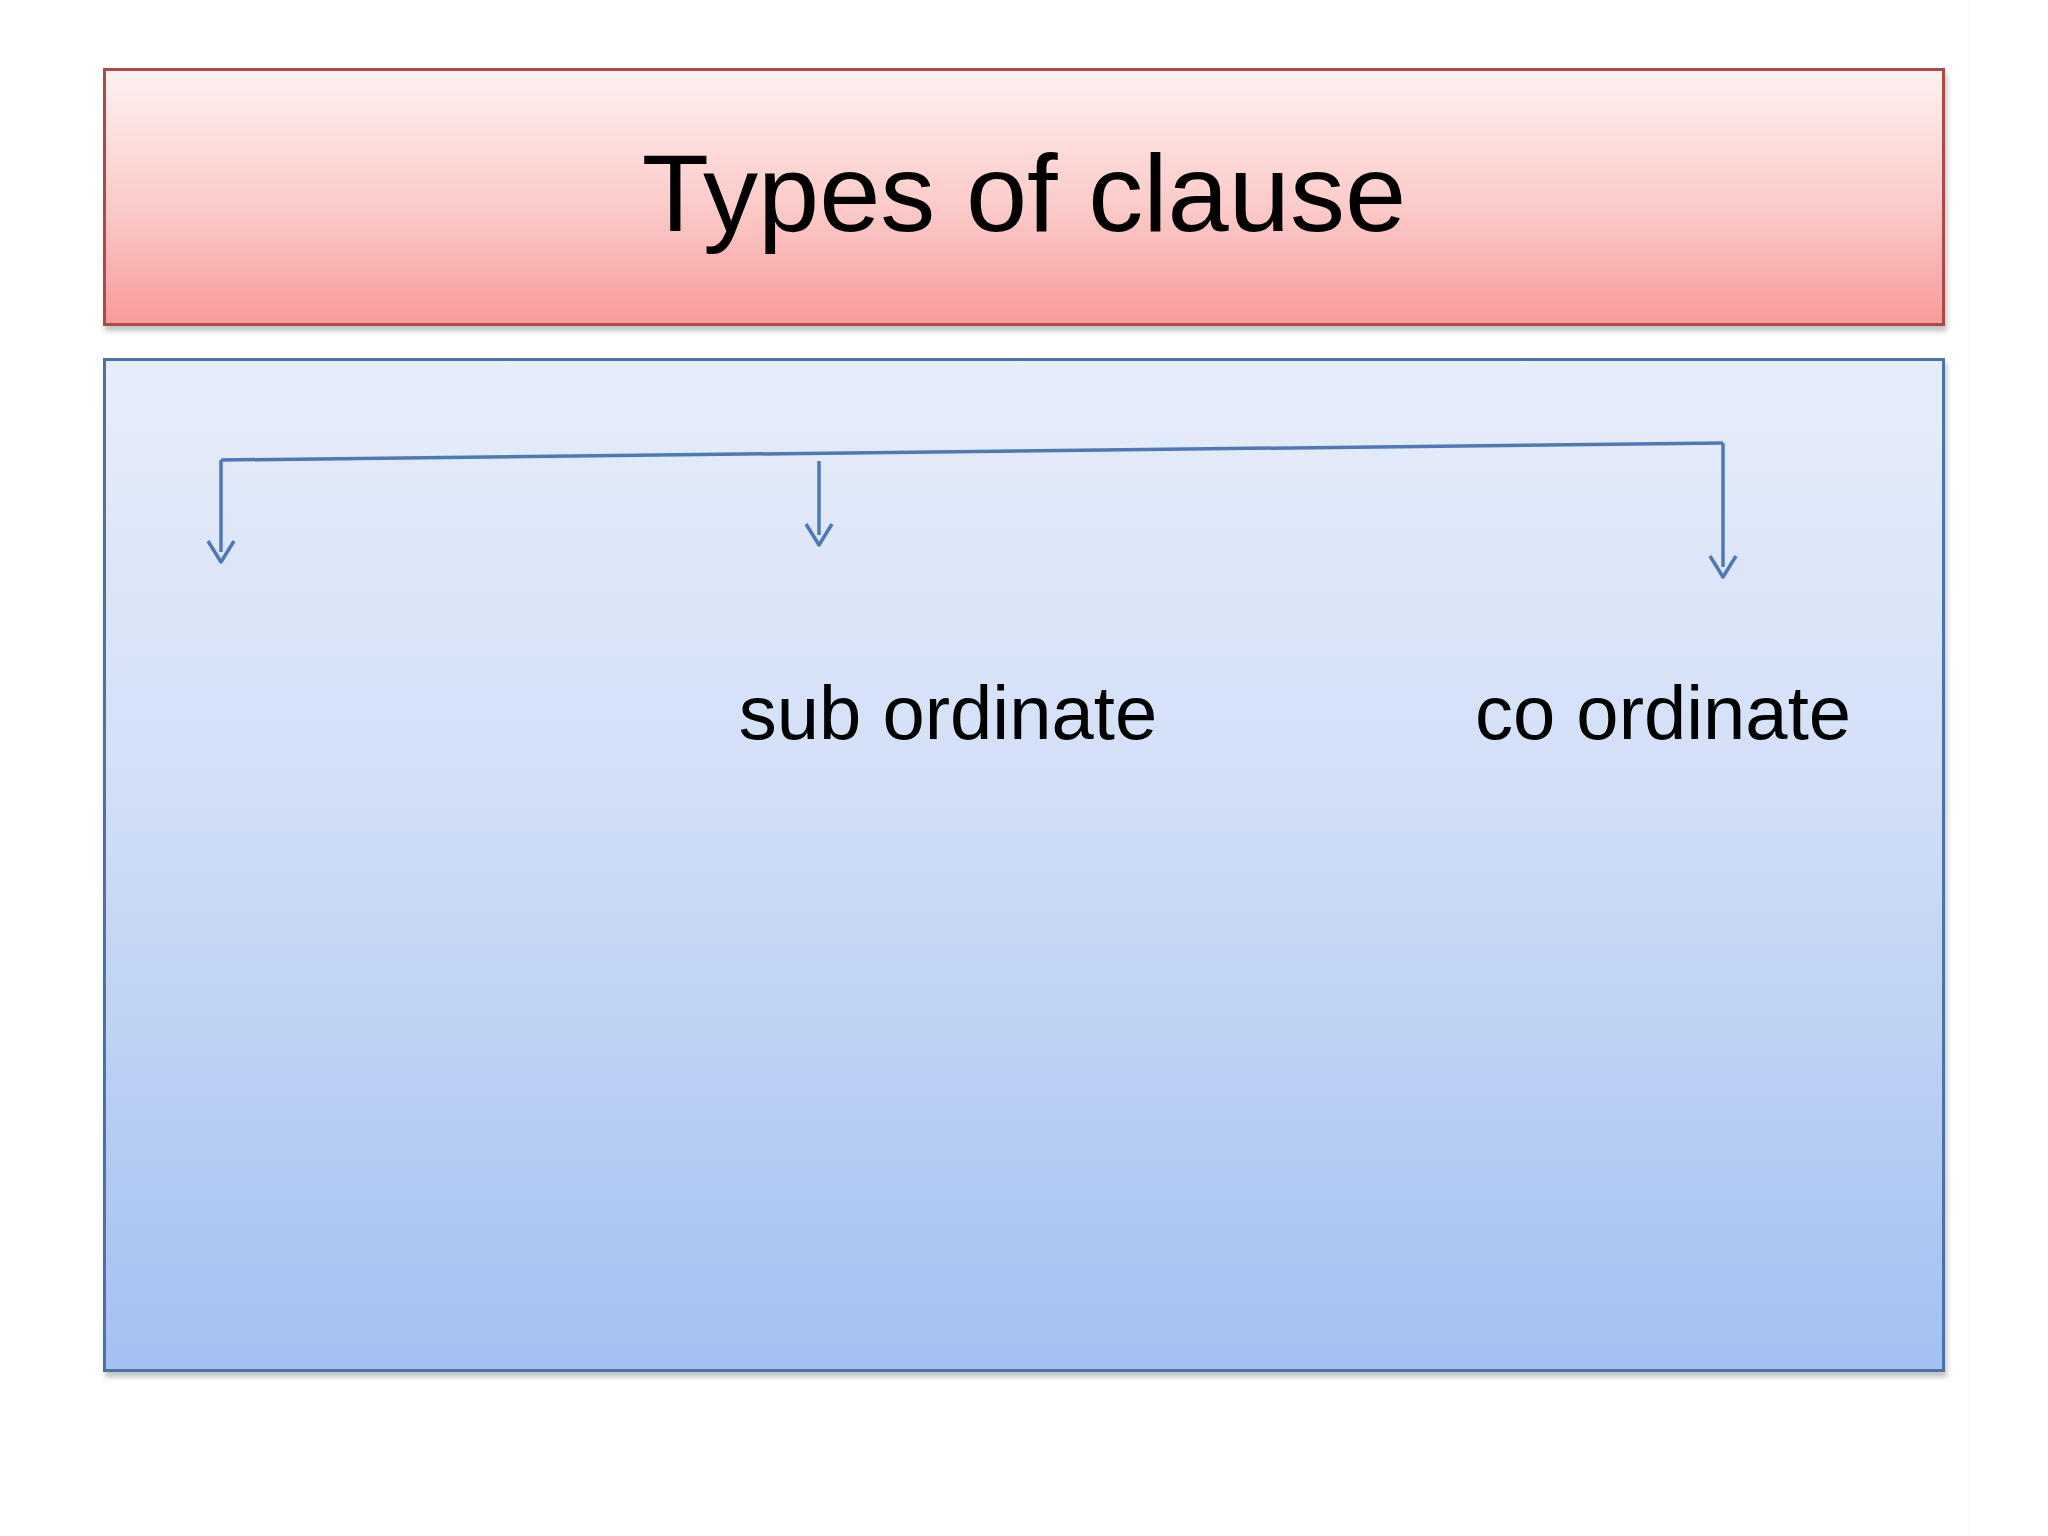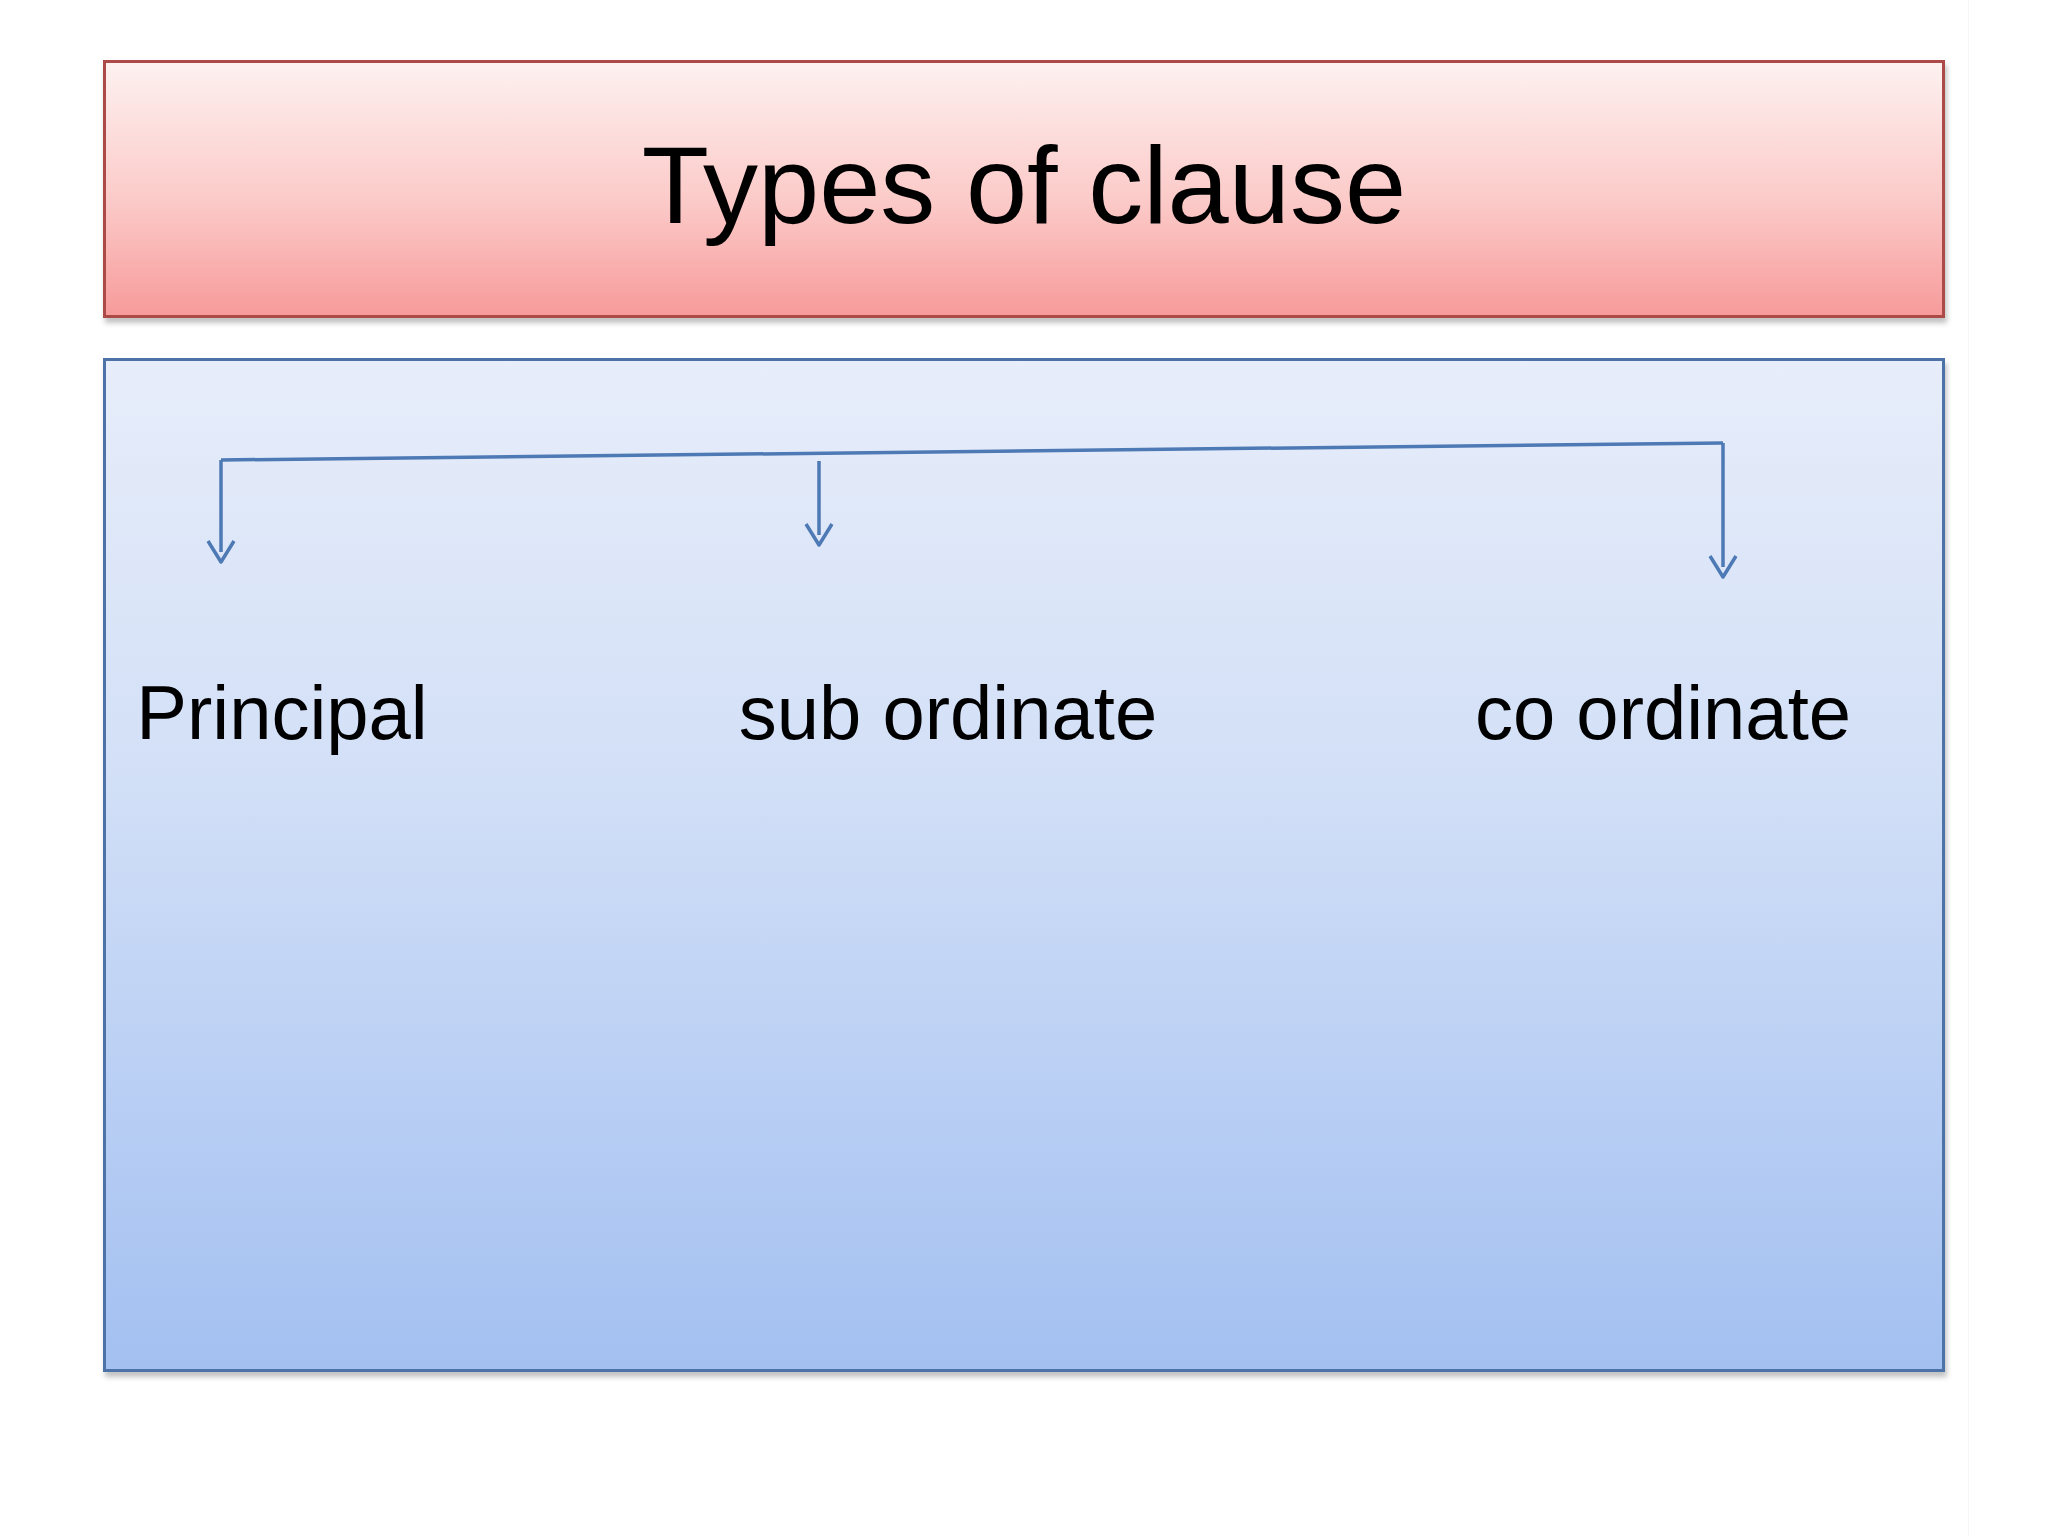--- a/index.html
+++ b/index.html
@@ -22,21 +22,21 @@
     position: absolute;
     left: 1968px;
     top: 0;
     width: 1px;
     height: 1536px;
     background: rgba(0,0,0,0.035);
   }
   .title-box {
     position: absolute;
     left: 103px;
-    top: 60px;
+    top: 68px;
     width: 1842px;
     height: 258px;
     box-sizing: border-box;
     border: 3px solid var(--title-border, #ac4a48);
     background: linear-gradient(180deg,
         var(--title-gradient-top, #fdf1f0) 0%,
         #fbcac8 55%,
         var(--title-gradient-bottom, #f79b9b) 100%);
     box-shadow: 2px 5px 5px rgba(120,120,120,0.45);
     display: flex;
@@ -113,19 +113,18 @@
     <path d="M 221 460 L 221 552"></path>
     <path d="M 208 541 L 221 562 L 234 541"></path>
 
     <path d="M 819 461 L 819 535"></path>
     <path d="M 806 524 L 819 545 L 832 524"></path>
 
     <path d="M 1723 443 L 1723 567"></path>
     <path d="M 1710 556 L 1723 577 L 1736 556"></path>
   </svg>
 
-  <div class="branch-label label-principal">Principal</div>
 
   <div class="branch-label label-subordinate">sub ordinate</div>
 
   <div class="branch-label label-coordinate">co ordinate</div>
 
 </div>
 
 </body></html>

